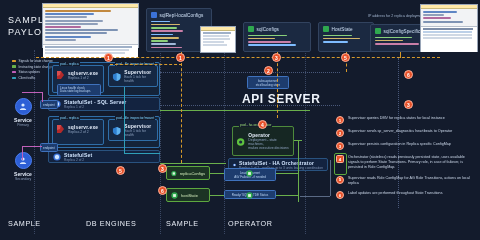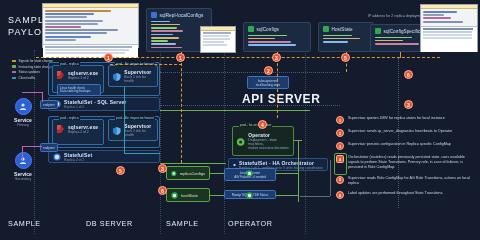--- a/index.html
+++ b/index.html
@@ -601,17 +601,17 @@
       <span class="nm">5</span>
       <span class="nt">Supervisor reads Role ConfigMap for AG Role Transitions, actions on local replica</span>
     </div>
     <div class="note">
       <span class="nm">6</span>
       <span class="nt">Label updates are performed throughout State Transitions</span>
     </div>
   </div>
 
   <div class="colhead" style="left:8px;">SAMPLE</div>
-  <div class="colhead" style="left:86px;">DB SERVER</div>
+  <div class="colhead" style="left:86px;">DB ENGINES</div>
   <div class="colhead" style="left:166px;">SAMPLE</div>
   <div class="colhead" style="left:228px;">OPERATOR</div>
 
 </div>
 
 </body></html>

